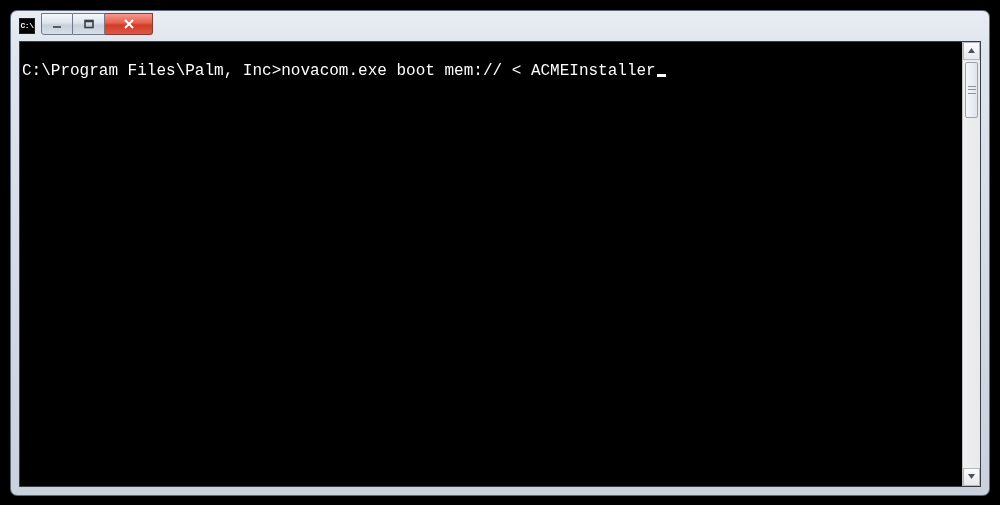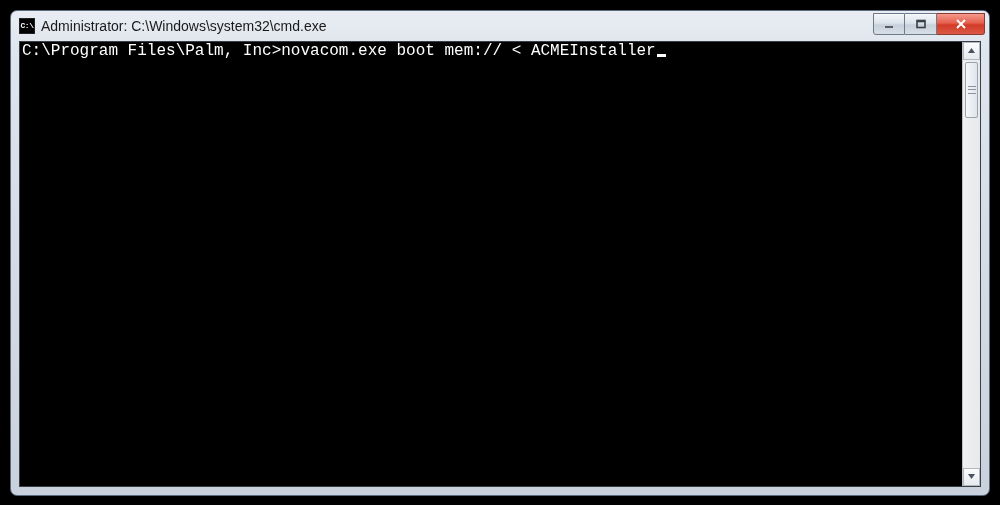--- a/index.html
+++ b/index.html
@@ -87,21 +87,21 @@
       position: relative;
     }
 
     .console {
       flex: 1 1 auto;
       background: #000;
       color: #fff;
       font-family: "Lucida Console","Consolas","Courier New",monospace;
       font-size: 16px;
       line-height: 18px;
-      padding: 0 0 0 2px;
+      padding: 20px 0 0 2px;
       white-space: pre;
       overflow: hidden;
       position: relative;
     }
     .console-line { display: inline; }
     .cursor {
       display: inline-block;
       width: 9px; height: 3px;
       background: #fff;
       vertical-align: baseline;
@@ -141,21 +141,20 @@
 </head>
 <body>
 
 <div class="outer">
   <div class="window">
 
     <div class="titlebar">
       <div class="appicon">
         <span class="appicon-text">C:\</span>
       </div>
-      <div class="title-text">Administrator: C:\Windows\system32\cmd.exe</div>
 
       <div class="winbtns">
         <div class="winbtn">
           <svg width="12" height="12" viewBox="0 0 12 12">
             <line x1="2" y1="9" x2="10" y2="9" class="glyph-stroke"></line>
           </svg>
         </div>
         <div class="winbtn">
           <svg width="12" height="12" viewBox="0 0 12 12">
             <rect x="2" y="2.5" width="8" height="7" class="glyph-stroke"></rect>

